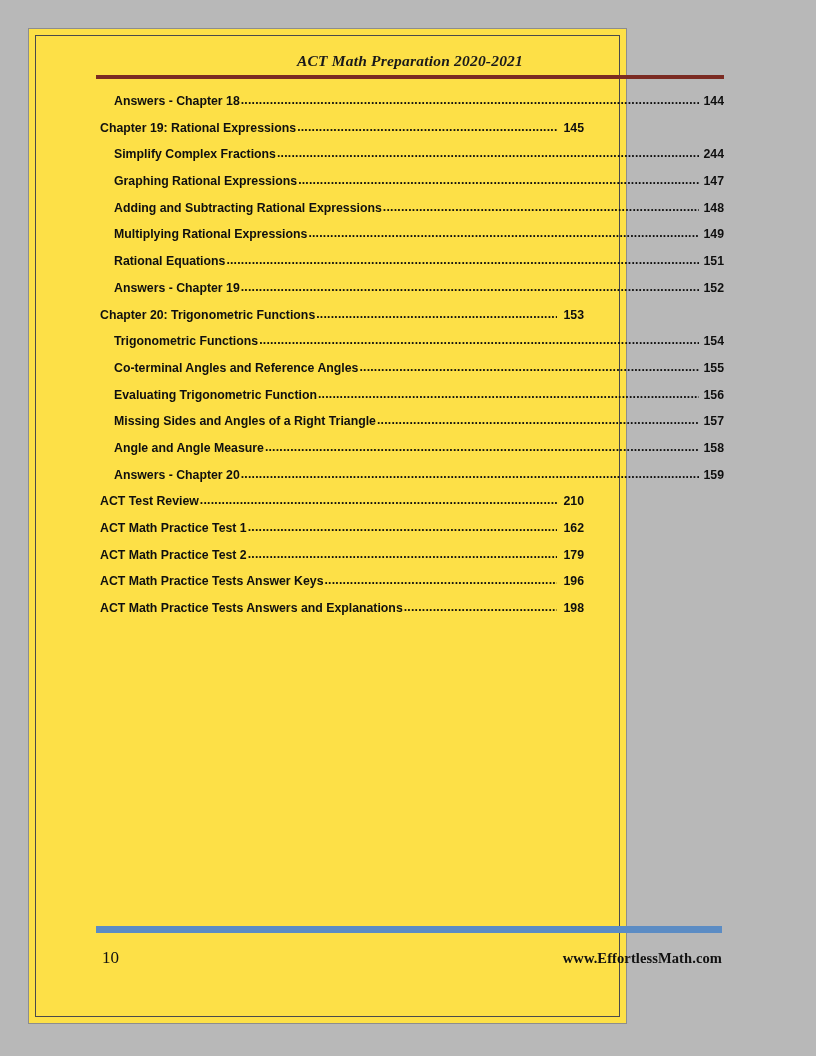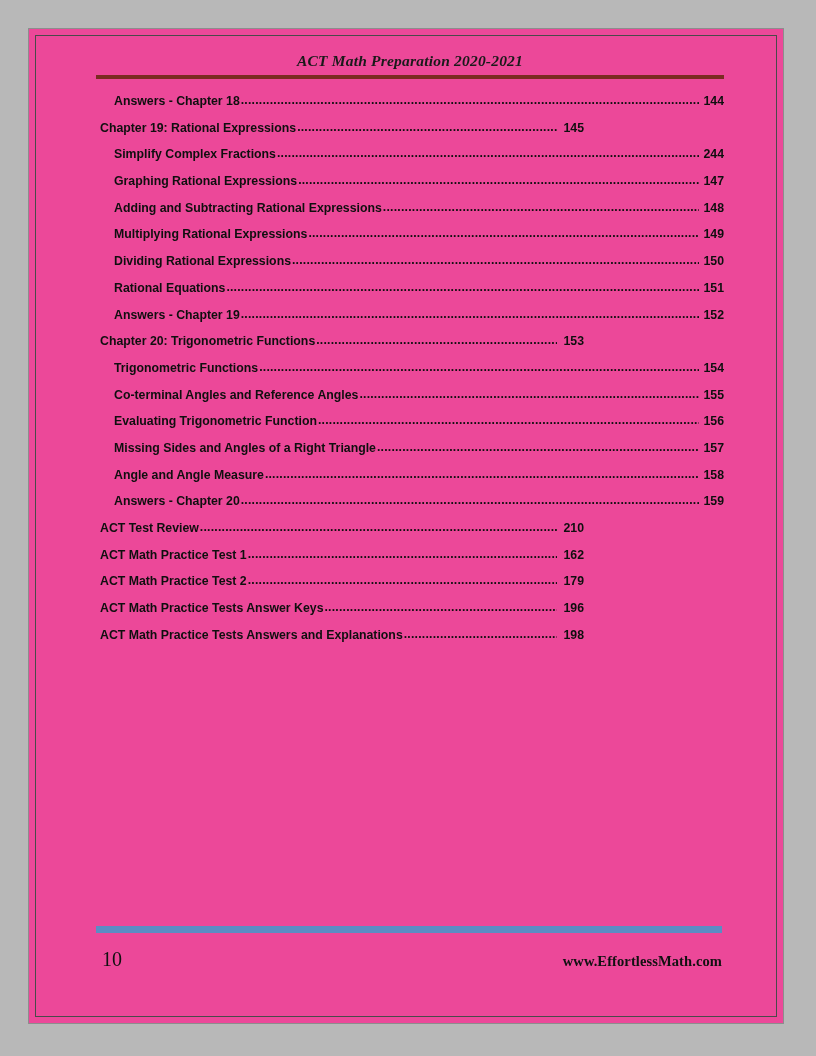--- a/index.html
+++ b/index.html
@@ -10,23 +10,23 @@
   body {
     width: 816px;
     height: 1056px;
     font-family: "Liberation Sans", sans-serif;
     overflow: hidden;
   }
   .page {
     position: absolute;
     left: 28px;
     top: 28px;
-    width: 756px;
+    width: 599px;
     height: 996px;
-    background: #ec4899;
+    background: #fde047;
     border: 1px solid #8d8d8d;
     box-sizing: border-box;
   }
   .page-inner {
     position: absolute;
     left: 6px;
     top: 6px;
     right: 6px;
     bottom: 6px;
     border: 1px solid #4a4a4a;
@@ -116,21 +116,21 @@
     position: absolute;
     left: 0;
     top: 896px;
     width: 626px;
     display: flex;
     justify-content: space-between;
     align-items: baseline;
   }
   .page-number {
     font-family: "Liberation Serif", serif;
-    font-size: 20px;
+    font-size: 17px;
     color: #111;
     padding-left: 6px;
     text-align: center;
   }
   .site {
     font-family: "Liberation Serif", serif;
     font-weight: bold;
     font-size: 14.5px;
     color: #111;
     letter-spacing: 0.1px;
@@ -170,25 +170,20 @@
           </div>
           <div class="toc-row lvl2">
             <span class="toc-title">Adding and Subtracting Rational Expressions</span>
             <span class="toc-leader"></span>
             <span class="toc-page">148</span>
           </div>
           <div class="toc-row lvl2">
             <span class="toc-title">Multiplying Rational Expressions </span>
             <span class="toc-leader"></span>
             <span class="toc-page">149</span>
-          </div>
-          <div class="toc-row lvl2">
-            <span class="toc-title">Dividing Rational Expressions </span>
-            <span class="toc-leader"></span>
-            <span class="toc-page">150</span>
           </div>
           <div class="toc-row lvl2">
             <span class="toc-title">Rational Equations </span>
             <span class="toc-leader"></span>
             <span class="toc-page">151</span>
           </div>
           <div class="toc-row lvl2">
             <span class="toc-title">Answers - Chapter 19</span>
             <span class="toc-leader"></span>
             <span class="toc-page">152</span>

